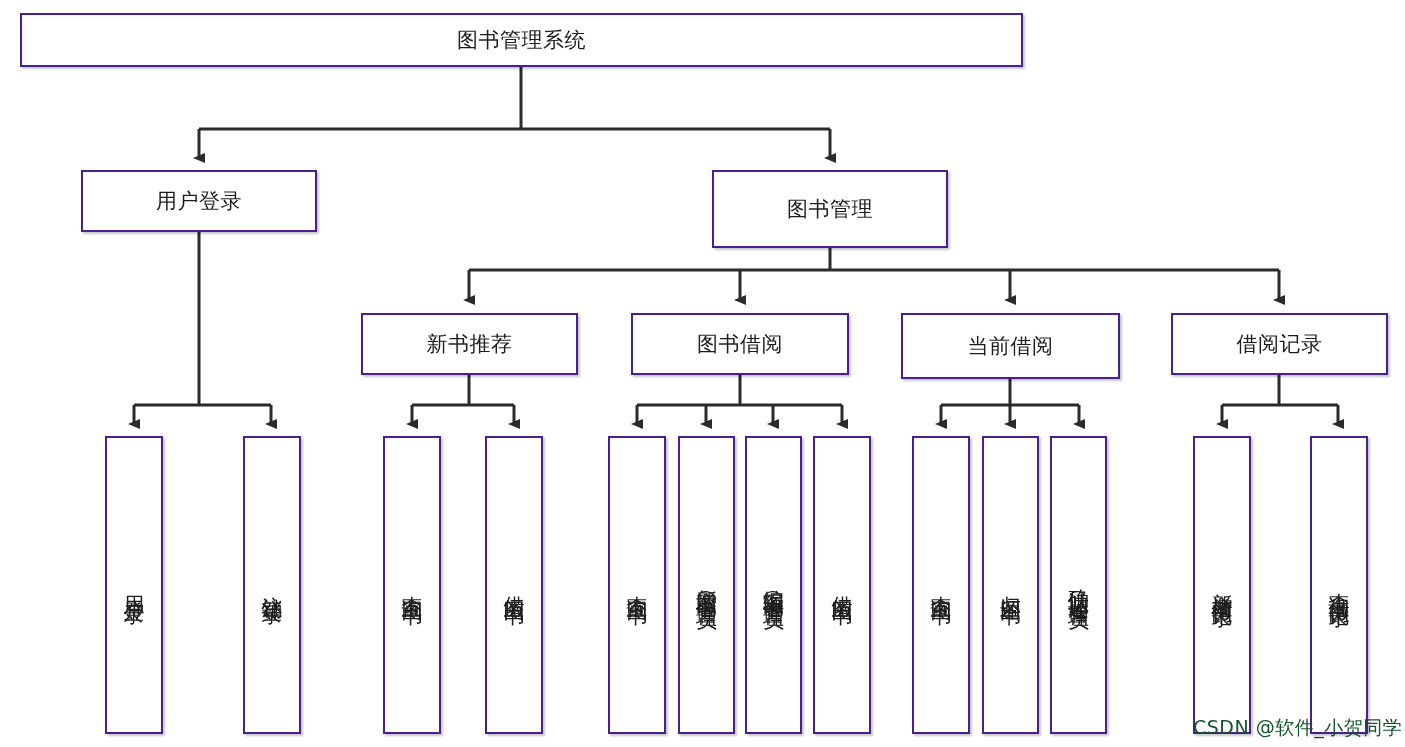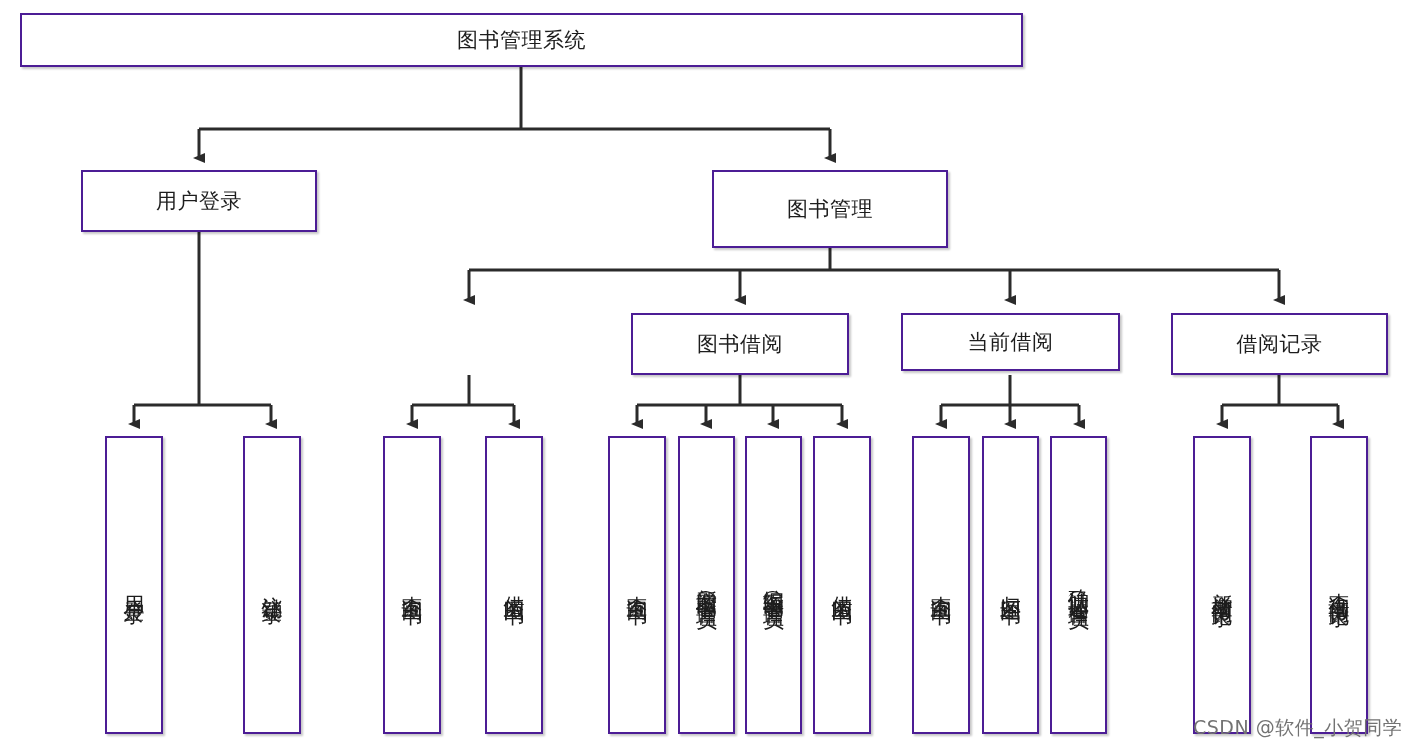--- a/index.html
+++ b/index.html
@@ -45,21 +45,21 @@
     text-orientation: upright;
     letter-spacing: 3px;
     font-size: 21px;
     white-space: nowrap;
   }
   .leaf-box .node-label.vert {
     max-height: 100%;
   }
   .watermark {
     position: absolute;
-    color: #737373;
+    color: #14532d;
     font-size: 19px;
     letter-spacing: 0.5px;
     white-space: nowrap;
     user-select: none;
   }
 </style>
 </head>
 <body>
 
 <div id="canvas">
@@ -118,24 +118,27 @@
     <span class="node-label">图书管理系统</span>
   </div>
 
   <div class="node-box" style="left:81px; top:170px; width:236px; height:62px;">
     <span class="node-label">用户登录</span>
   </div>
   <div class="node-box" style="left:712px; top:170px; width:236px; height:78px;">
     <span class="node-label">图书管理</span>
   </div>
 
+  <div class="node-box" style="left:361px; top:313px; width:217px; height:62px;">
+    <span class="node-label">新书推荐</span>
+  </div>
   <div class="node-box" style="left:631px; top:313px; width:218px; height:62px;">
     <span class="node-label">图书借阅</span>
   </div>
-  <div class="node-box" style="left:901px; top:313px; width:219px; height:58px;">
+  <div class="node-box" style="left:901px; top:313px; width:219px; height:66px;">
     <span class="node-label">当前借阅</span>
   </div>
   <div class="node-box" style="left:1171px; top:313px; width:217px; height:62px;">
     <span class="node-label">借阅记录</span>
   </div>
 
   <div class="node-box leaf-box" style="left:105px; top:436px; width:58px; height:298px;">
     <span class="node-label vert">用户登录</span>
   </div>
   <div class="node-box leaf-box" style="left:243px; top:436px; width:58px; height:298px;">

